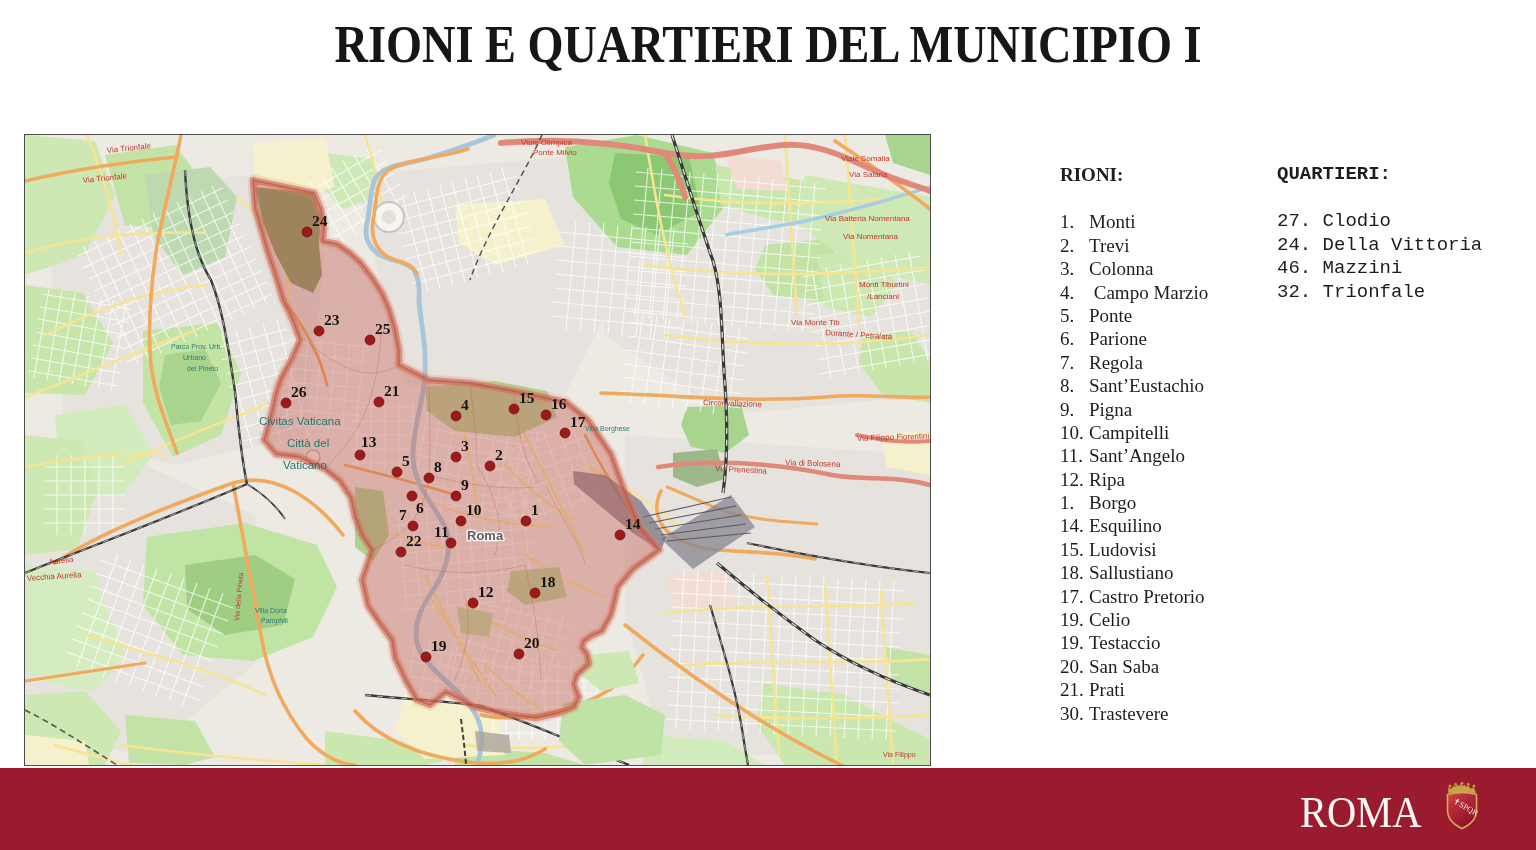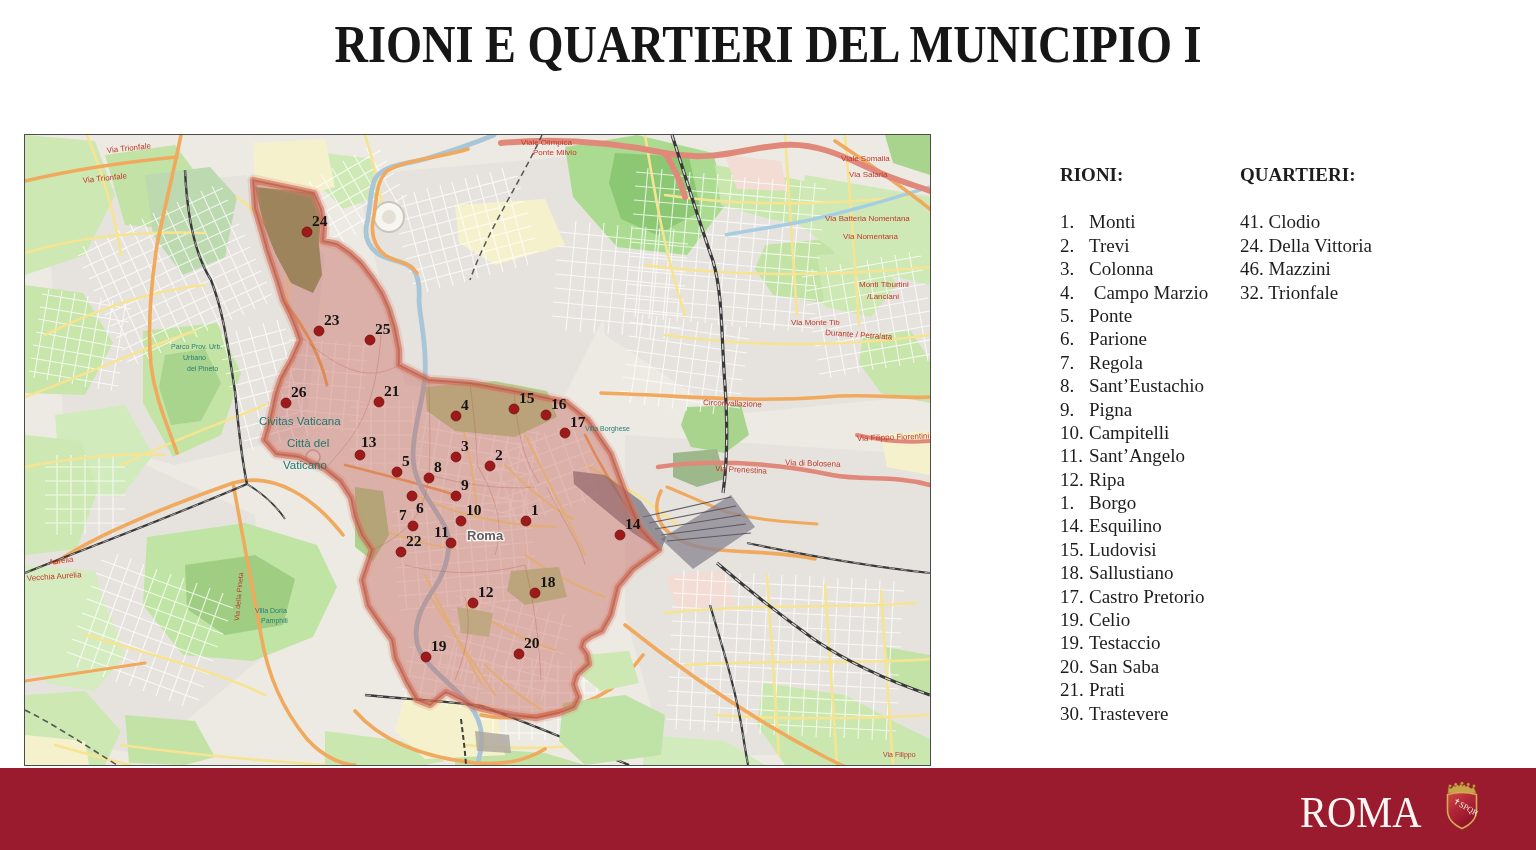--- a/index.html
+++ b/index.html
@@ -652,24 +652,24 @@
 <div class="li"><span class="num">15.</span>Ludovisi</div>
 <div class="li"><span class="num">18.</span>Sallustiano</div>
 <div class="li"><span class="num">17.</span>Castro Pretorio</div>
 <div class="li"><span class="num">19.</span>Celio</div>
 <div class="li"><span class="num">19.</span>Testaccio</div>
 <div class="li"><span class="num">20.</span>San Saba</div>
 <div class="li"><span class="num">21.</span>Prati</div>
 <div class="li"><span class="num">30.</span>Trastevere</div>
 </div>
 
-<div class="lists" style="left:1240px;top:127px;">
+<div class="lists" style="left:1277px;top:127px;font-family:Liberation Mono, monospace;">
 <div class="lh">QUARTIERI:</div>
 <div style="height:24px"></div>
-<div class="li">41. Clodio</div>
+<div class="li">27. Clodio</div>
 <div class="li">24. Della Vittoria</div>
 <div class="li">46. Mazzini</div>
 <div class="li">32. Trionfale</div>
 </div>
 
 <div class="footer"></div>
 
 <div class="roma">ROMA</div>
 
 <svg style="position:absolute;left:1443px;top:780px;" width="38" height="50" viewBox="0 0 38 50">

